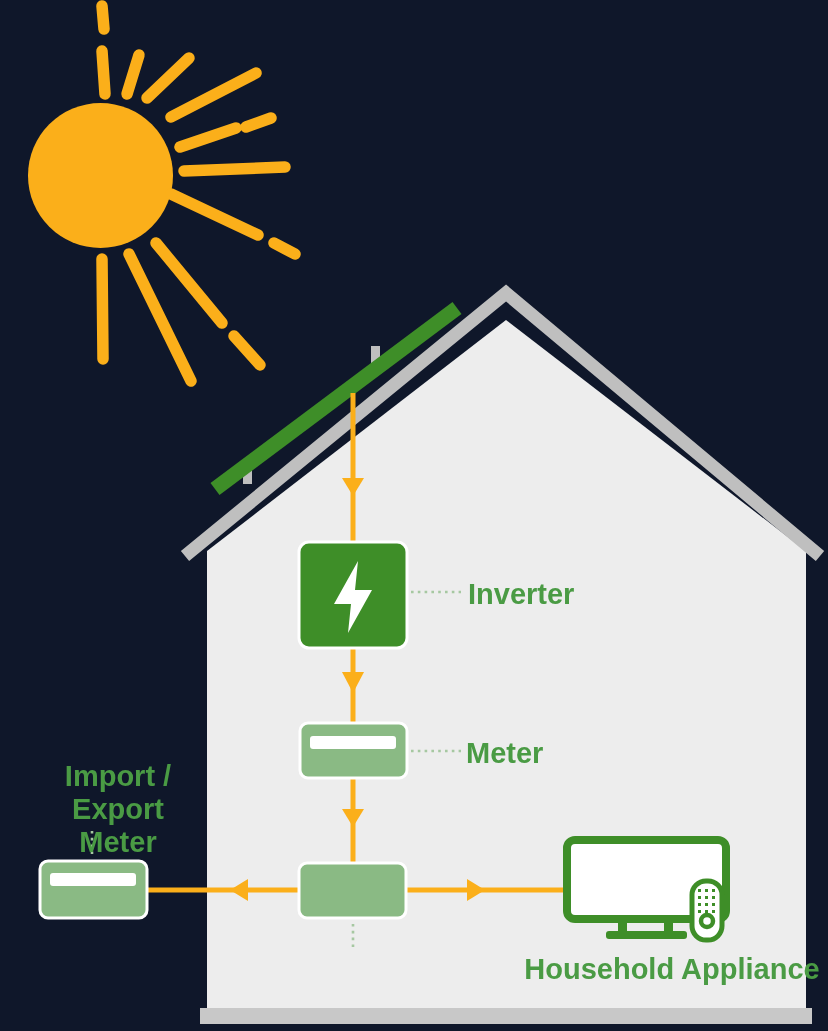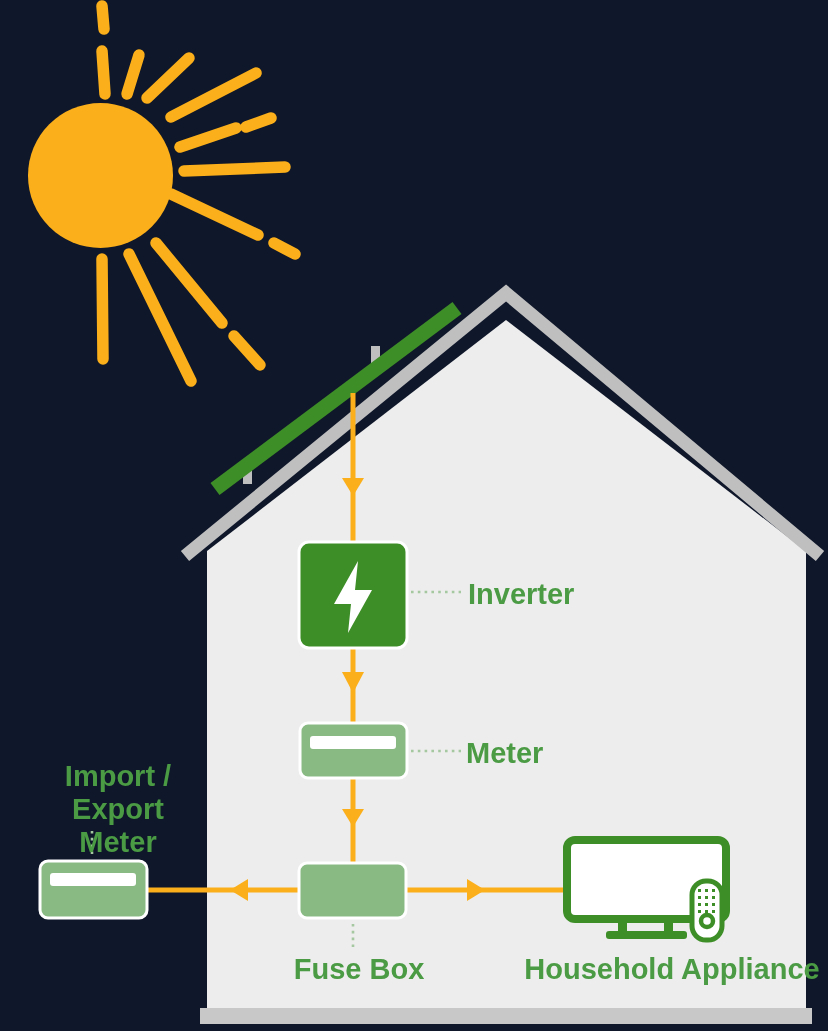--- a/index.html
+++ b/index.html
@@ -140,16 +140,15 @@
 
   <div class="label" style="left:468px;top:578px;">Inverter</div>
 
   <div class="label" style="left:466px;top:737px;">Meter</div>
 
   <div class="label center" style="left:0px;top:760px;width:188px;margin-left:24px;">
     <div>Import / Export</div>
     <div>Meter</div>
   </div>
 
-  <div class="label center" style="left:259px;top:953px;width:200px;">Fuse Box</div>
 
   <div class="label center" style="left:495px;top:953px;width:300px;margin-left:27px;">Household Appliance</div>
 </div>
 
 </body></html>

